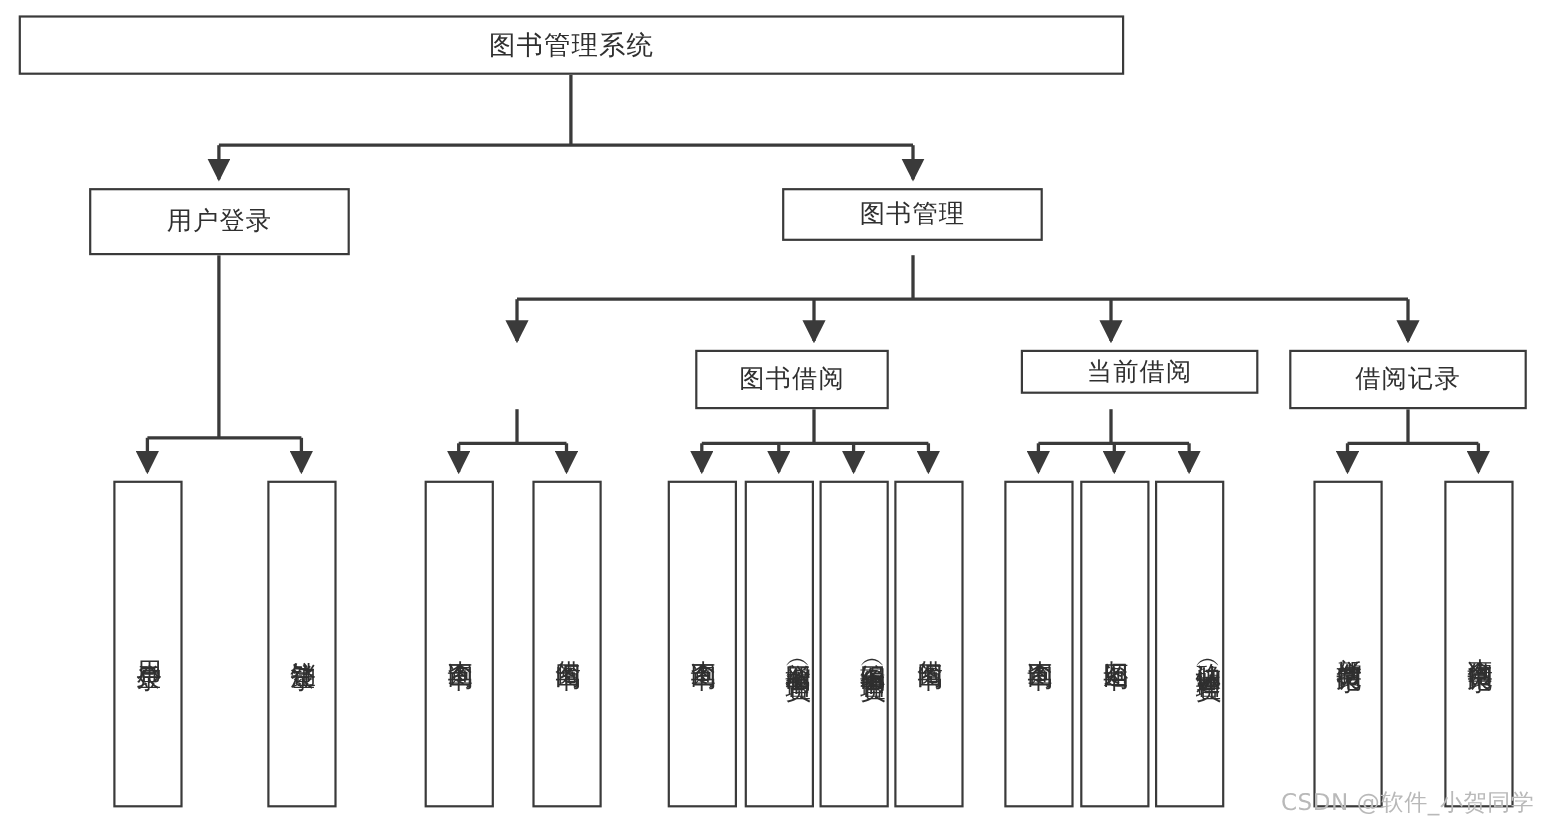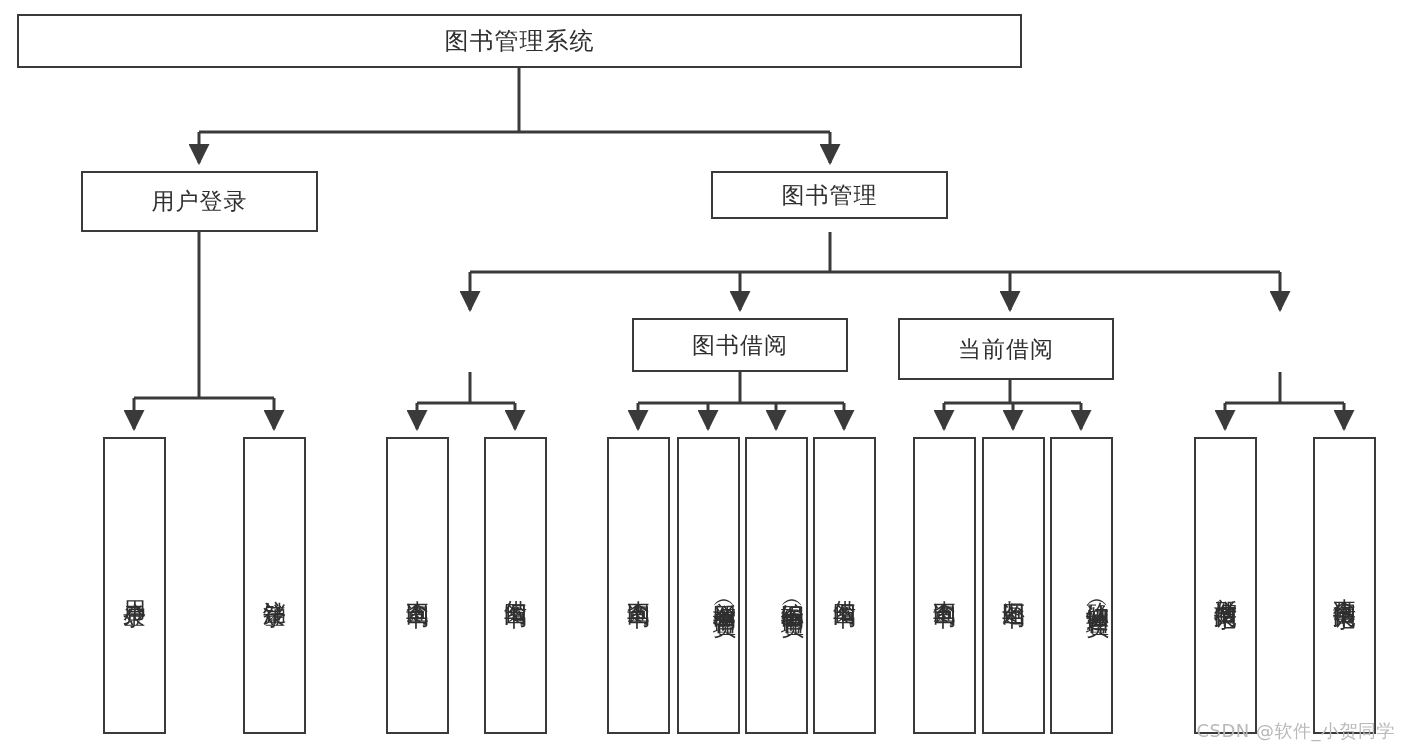--- a/index.html
+++ b/index.html
@@ -59,21 +59,21 @@
     align-items: center;
     padding-top: 0;
   }
   .node.root {
     font-size: 24px;
   }
   .watermark {
     position: absolute;
     right: 10px;
     bottom: 4px;
-    font-size: 18px;
+    font-size: 21px;
     color: #b9b9b9;
     letter-spacing: 0.5px;
     white-space: nowrap;
     pointer-events: none;
   }
 </style>
 </head>
 <body>
 
 <div id="diagram">
@@ -132,25 +132,28 @@
     <span>图书管理系统</span>
   </div>
 
   <div class="node horiz" style="left:81px; top:171px; width:237px; height:61px;">
     <span>用户登录</span>
   </div>
   <div class="node horiz" style="left:711px; top:171px; width:237px; height:48px;">
     <span>图书管理</span>
   </div>
 
-  <div class="node horiz" style="left:632px; top:318px; width:216px; height:54px;">
+  <div class="node horiz" style="left:632px; top:318px; width:176px; height:54px;">
     <span>图书借阅</span>
   </div>
-  <div class="node horiz" style="left:898px; top:318px; width:216px; height:62px;">
+  <div class="node horiz" style="left:928px; top:318px; width:216px; height:40px;">
     <span>当前借阅</span>
+  </div>
+  <div class="node horiz" style="left:1172px; top:318px; width:216px; height:54px;">
+    <span>借阅记录</span>
   </div>
 
   <div class="node vert mid" style="left:103px; top:437px; width:63px; height:297px;">
     <span>用户登录</span>
   </div>
   <div class="node vert mid" style="left:243px; top:437px; width:63px; height:297px;">
     <span>注销登录</span>
   </div>
 
   <div class="node vert mid" style="left:386px; top:437px; width:63px; height:297px;">

